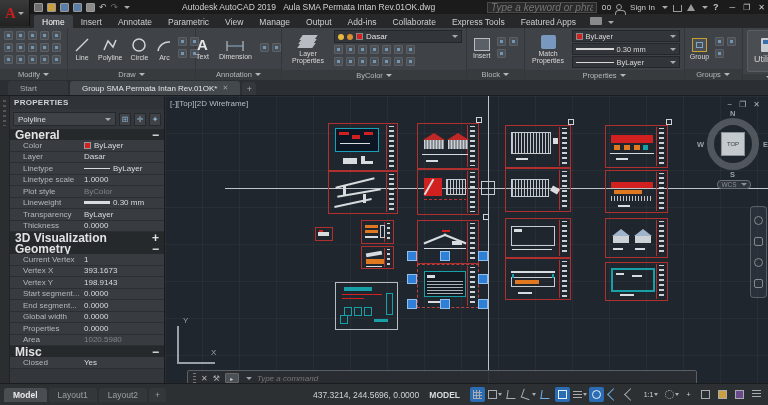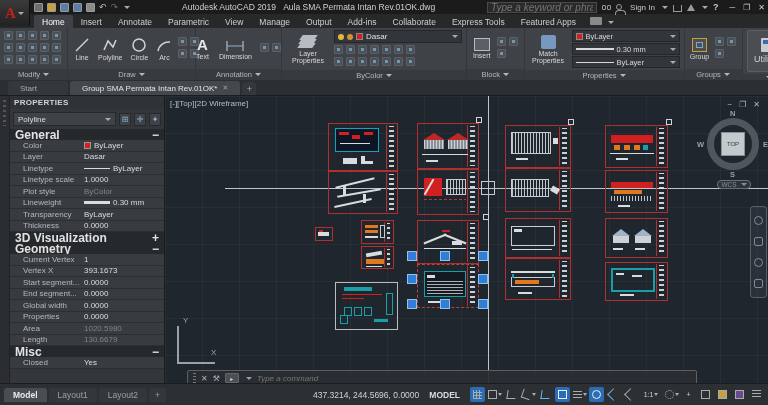--- a/index.html
+++ b/index.html
@@ -522,42 +522,42 @@
           </div>
         <div class="prow">
             <span class="pl">Current Vertex</span>
             <span class="pv">1</span>
           </div>
         <div class="prow">
             <span class="pl">Vertex X</span>
             <span class="pv">393.1673</span>
           </div>
         <div class="prow">
+            <span class="pl">Vertex Y</span>
+            <span class="pv">198.9143</span>
+          </div>
+        <div class="prow">
             <span class="pl">Start segment...</span>
             <span class="pv">0.0000</span>
           </div>
         <div class="prow">
             <span class="pl">End segment...</span>
             <span class="pv">0.0000</span>
           </div>
         <div class="prow">
             <span class="pl">Global width</span>
             <span class="pv">0.0000</span>
           </div>
         <div class="prow">
             <span class="pl">Properties</span>
             <span class="pv">0.0000</span>
           </div>
         <div class="prow">
             <span class="pl">Area</span>
             <span class="pv gray">1020.5980</span>
-          </div>
-        <div class="prow">
-            <span class="pl">Length</span>
-            <span class="pv gray">130.6679</span>
           </div>
 
         <div class="sechead">
             <span>Misc</span>
             <span>−</span>
           </div>
         <div class="prow">
             <span class="pl">Closed</span>
             <span class="pv">Yes</span>
           </div>

